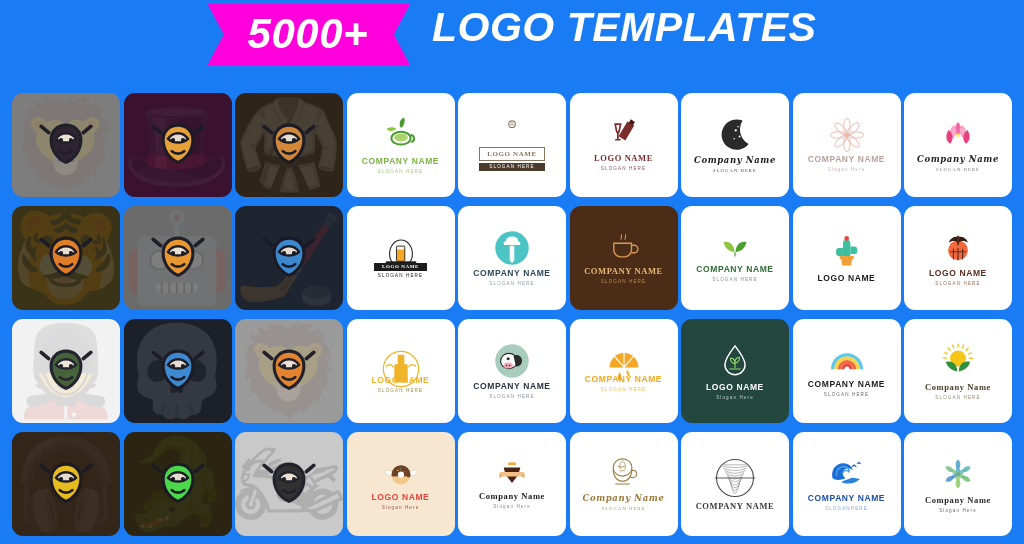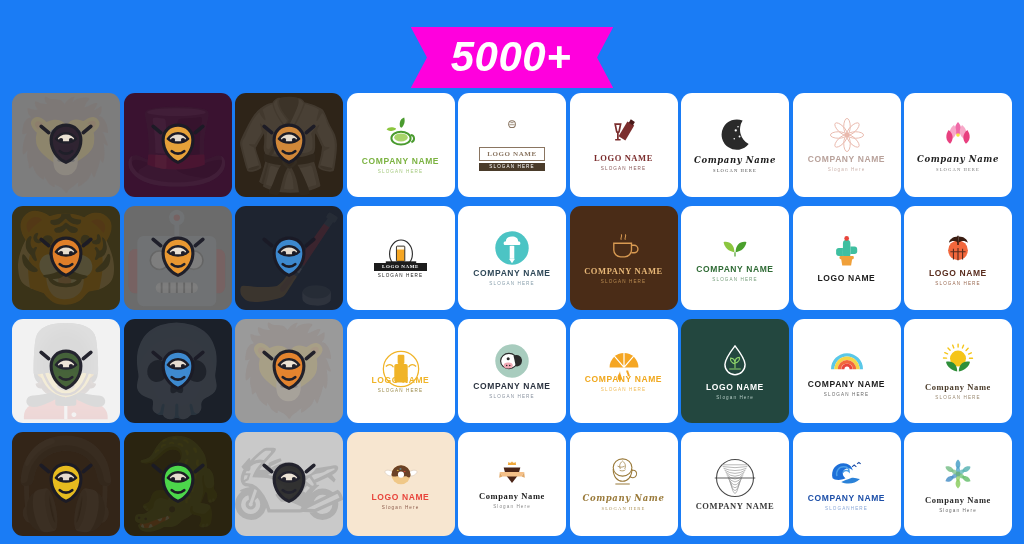--- a/index.html
+++ b/index.html
@@ -7,21 +7,21 @@
   body {
     background: #1a7cf5;
     font-family: "Liberation Sans", sans-serif;
     position: relative;
   }
 
   
   .header {
     height: 88px;
     display: flex;
-    align-items: flex-end;
+    align-items: flex-start;
     justify-content: center;
     gap: 22px;
     padding-top: 4px;
   }
   .ribbon {
     background: #ff00dd;
     color: #ffffff;
     font-size: 42px;
     font-weight: bold;
     font-style: italic;
@@ -107,20 +107,21 @@
     top: 50%;
     transform: translate(-50%, -50%);
     pointer-events: none;
   }
 </style>
 </head>
 <body>
 
 <div class="header">
   <div class="ribbon">5000+</div>
+  <div class="headline">LOGO TEMPLATES</div>
 </div>
 
 <div class="grid">
     <div class="card mascot" style="background: rgb(125, 125, 125);">
       <span class="bg-glyph">🦁</span>
       <div style="position: relative; line-height: 0;">
         <svg class="mark" width="62" height="62" viewBox="0 0 100 100">
           <g opacity="0.95">
             <path d="M50 18c14 0 24 10 24 24 0 16-10 30-24 36-14-6-24-20-24-36 0-14 10-24 24-24z" fill="#2b1f2e" stroke="#1b1b26" stroke-width="5" stroke-linejoin="round"></path>
             <path d="M34 40c4-6 10-9 16-9s12 3 16 9c-4 4-10 6-16 6s-12-2-16-6z" fill="#f0e6d8" stroke="#1b1b26" stroke-width="4"></path>

